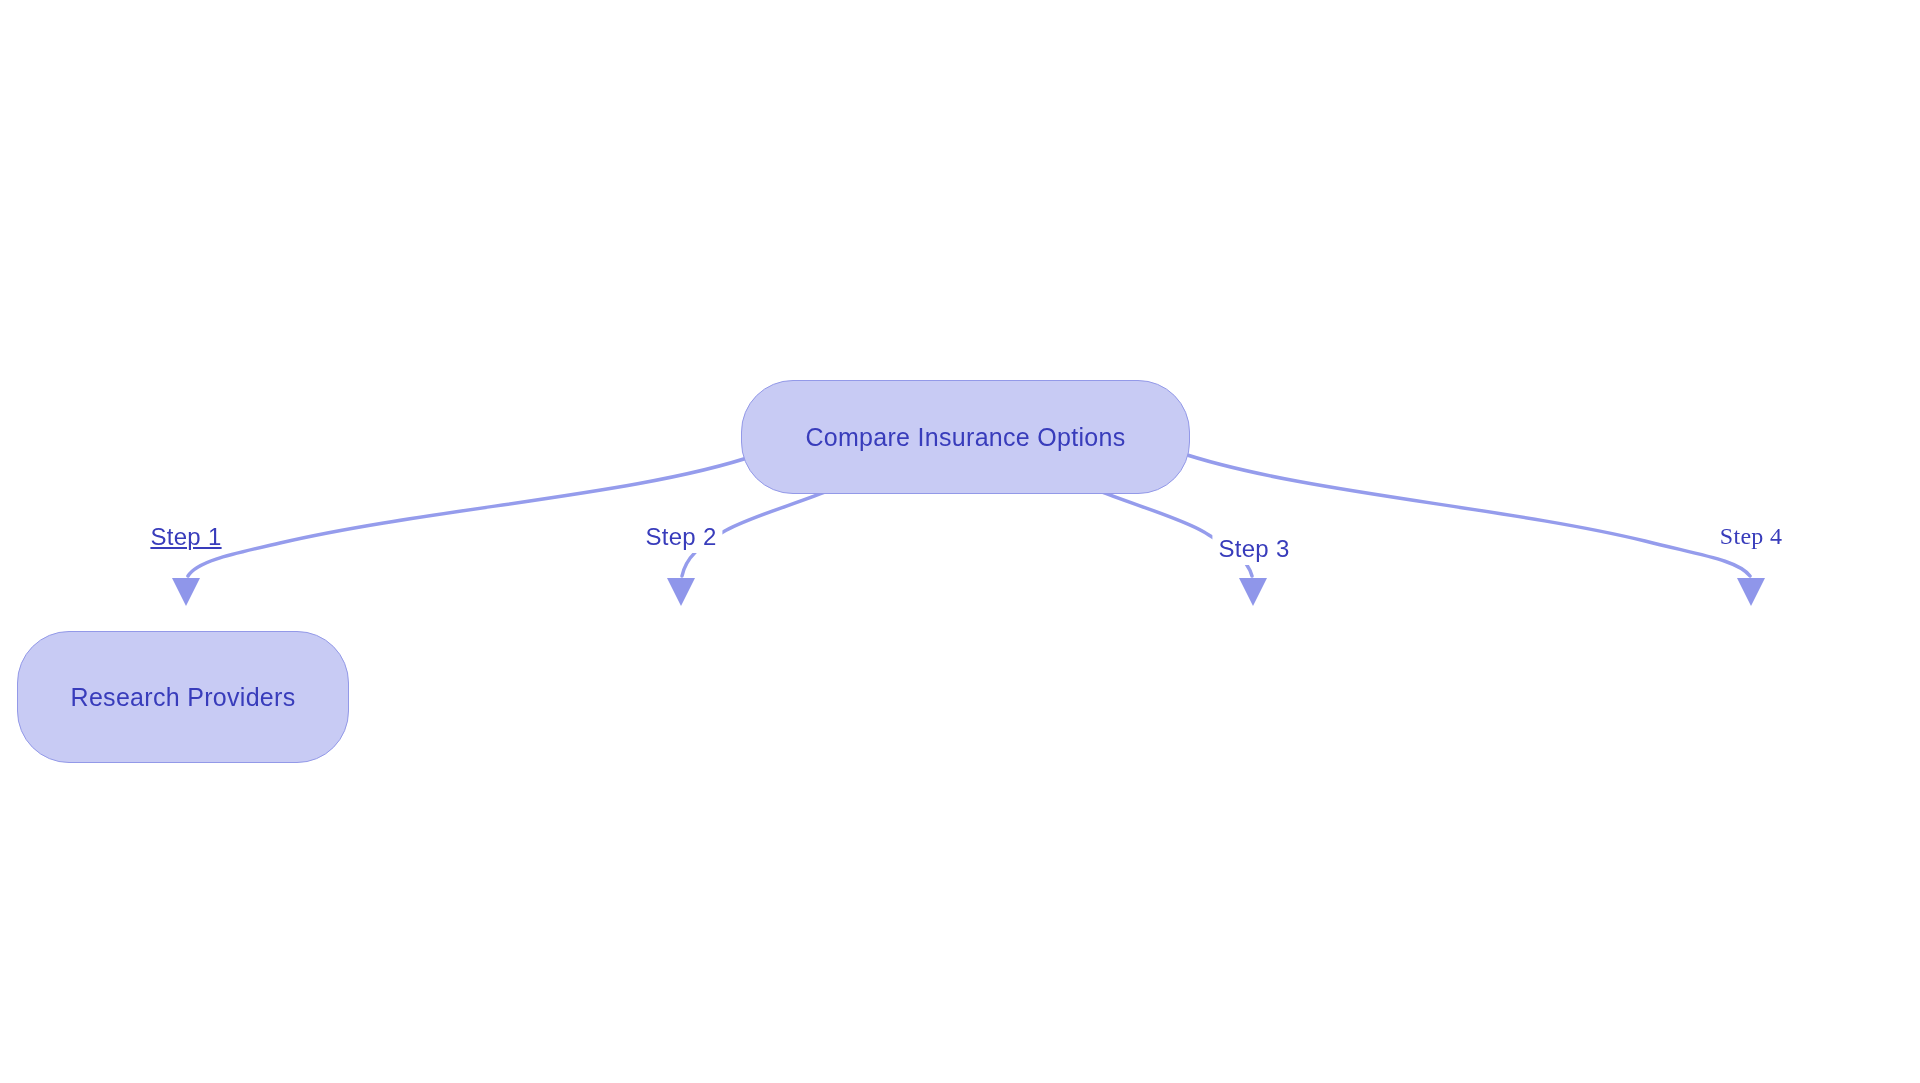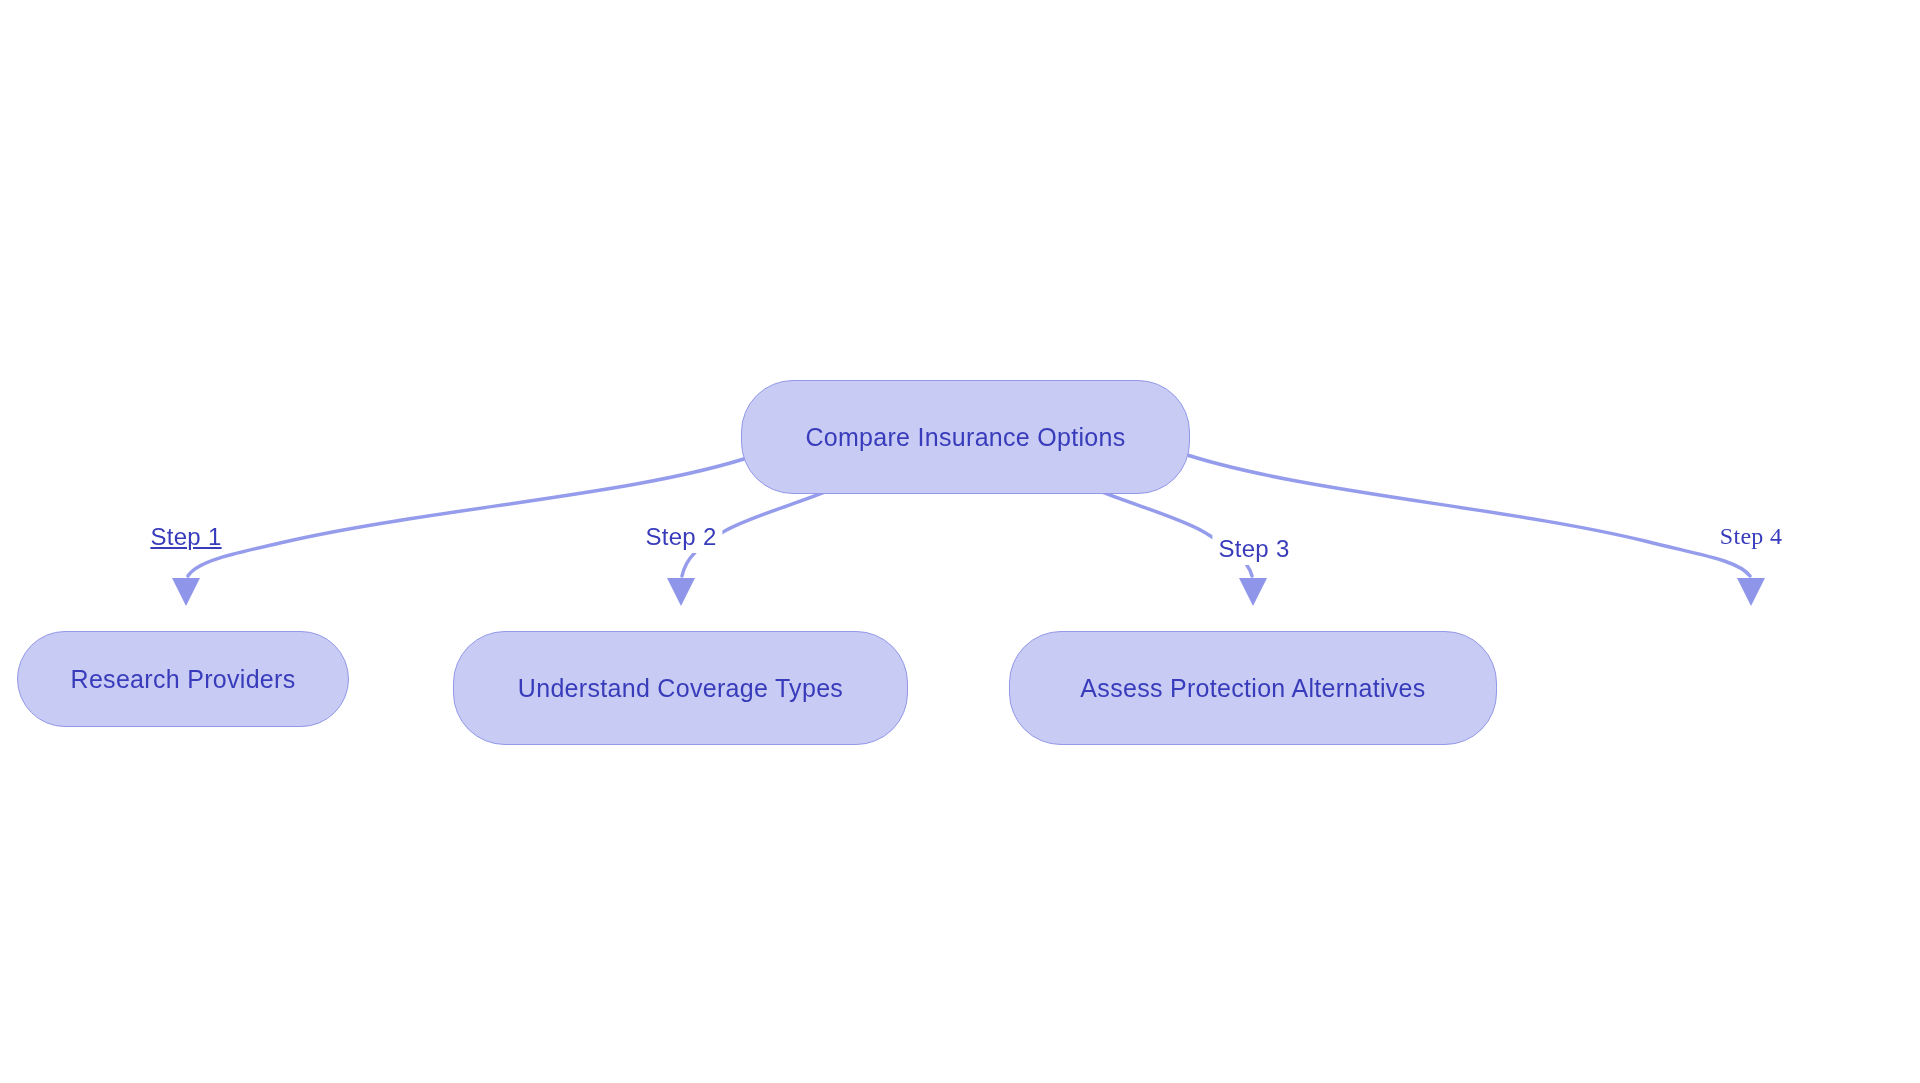--- a/index.html
+++ b/index.html
@@ -79,31 +79,25 @@
     <path class="arrowhead" d="M 1239 578 L 1267 578 L 1253 606 Z"></path>
 
     <path class="edge-path" d="M 1178 452 C 1300 493, 1500 506, 1645 541 C 1700 555, 1738 560, 1750 576"></path>
     <path class="arrowhead" d="M 1737 578 L 1765 578 L 1751 606 Z"></path>
   </svg>
 
   <div class="node" style="left:741px; top:356px; width:449px; height:114px;">
     <span>Compare Insurance Options</span>
   </div>
 
-  <div class="node" style="left:17px; top:607px; width:332px; height:96px;">
+  <div class="node" style="left:17px; top:607px; width:332px; height:132px;">
     <span>Research Providers</span>
   </div>
 
-  <div class="node" style="left:453px; top:607px; width:455px; height:114px;">
-    <span>Understand Coverage Types</span>
-  </div>
 
-  <div class="node" style="left:1009px; top:607px; width:488px; height:114px;">
-    <span>Assess Protection Alternatives</span>
-  </div>
 
 
   <div class="edge-label" style="left:186px; top:537px;text-decoration:underline;">Step 1</div>
   <div class="edge-label" style="left:681px; top:537px;">Step 2</div>
   <div class="edge-label" style="left:1254px; top:537px;margin-top:12px;">Step 3</div>
   <div class="edge-label" style="left:1751px; top:536px;font-family:Liberation Serif, serif;">Step 4</div>
 
 </div>
 
 </body></html>

